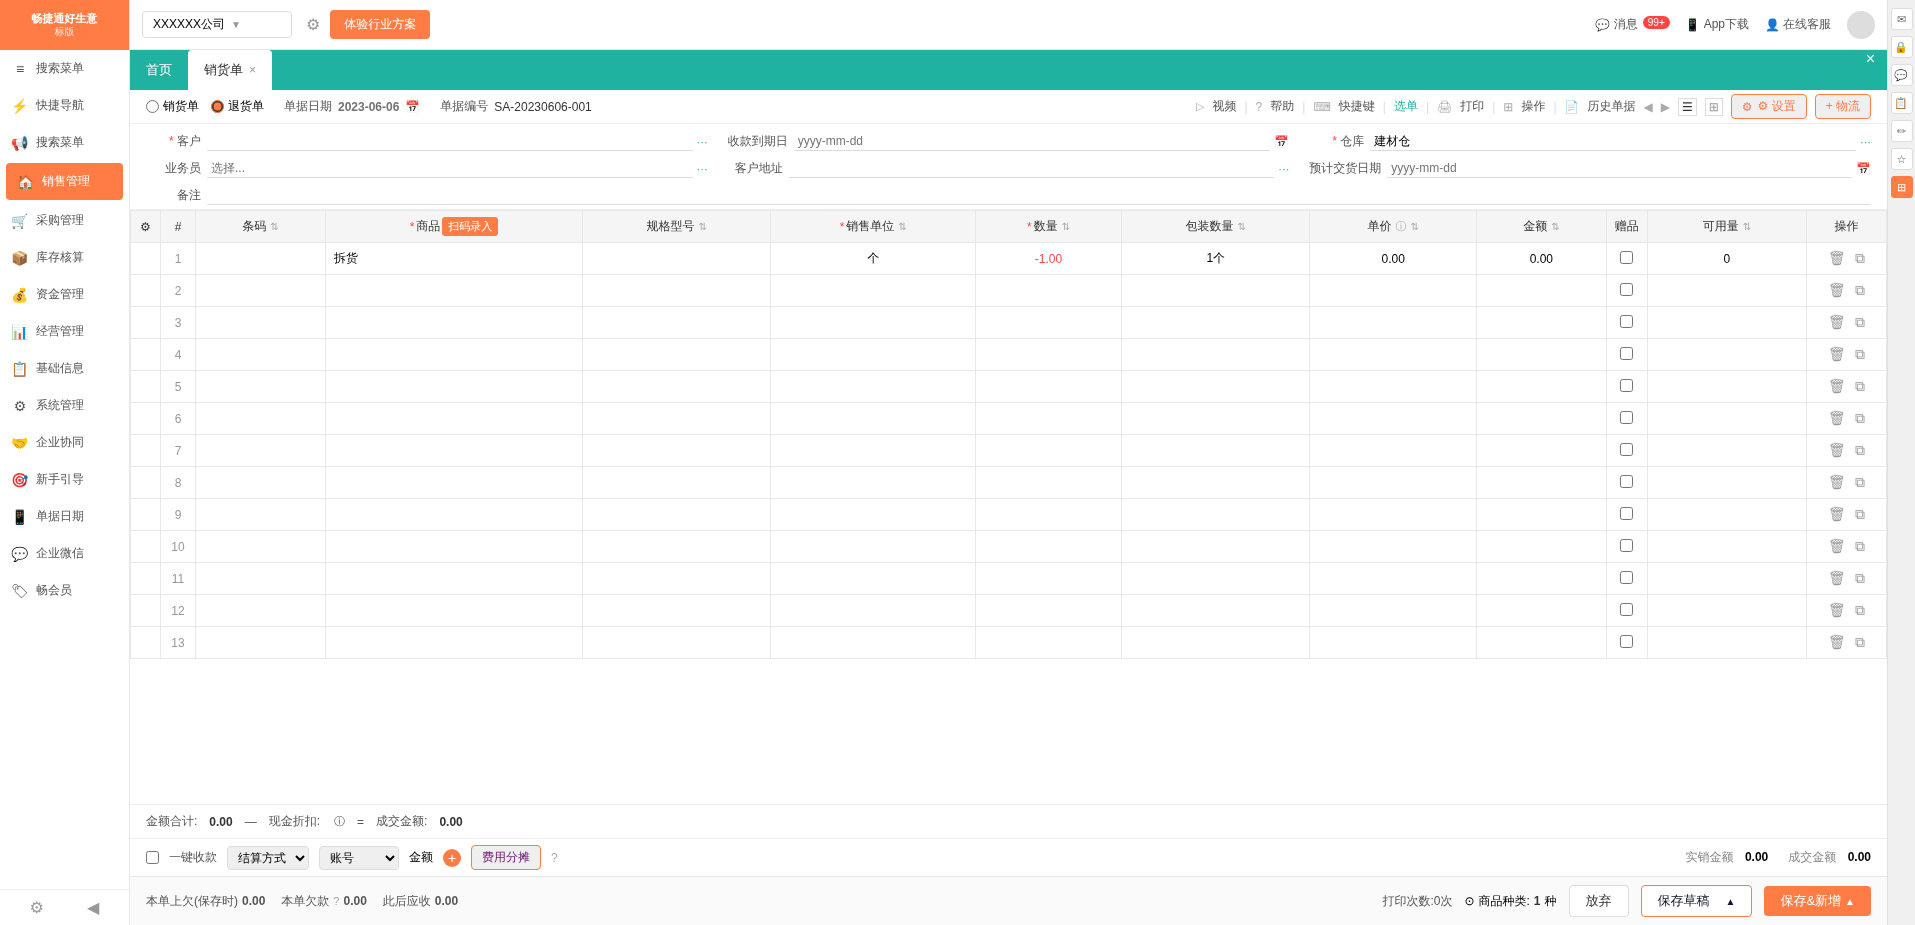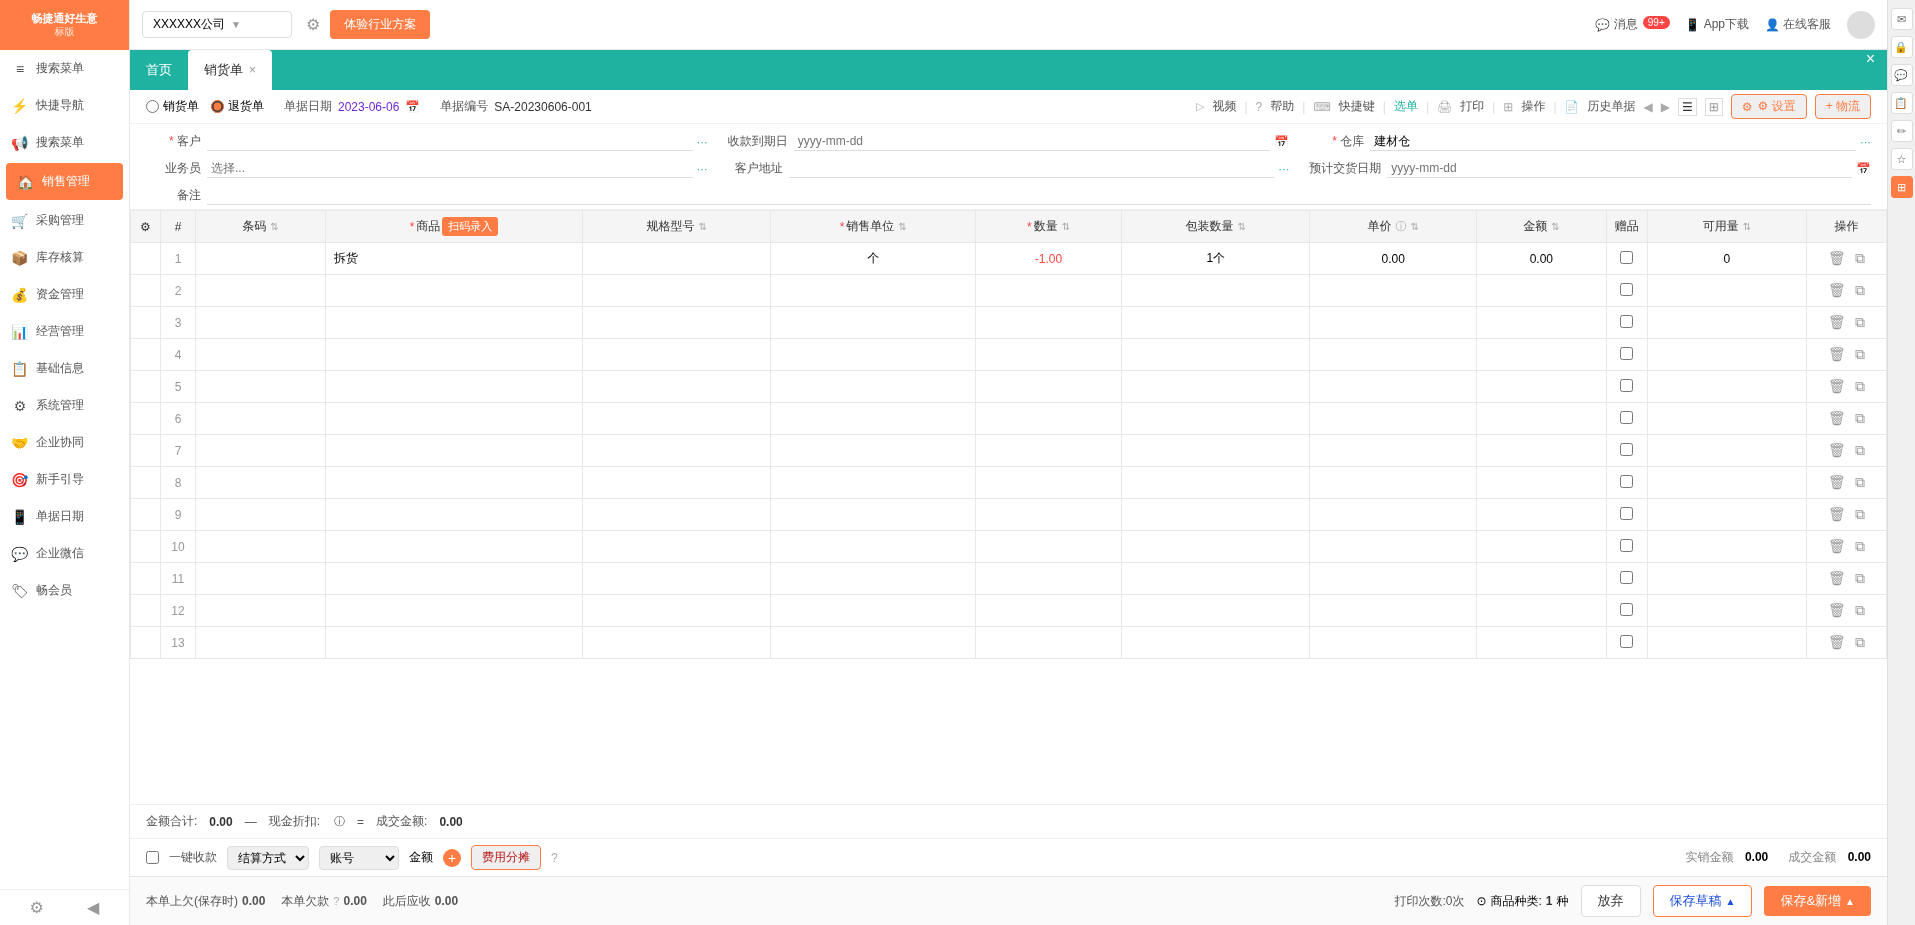--- a/index.html
+++ b/index.html
@@ -65,33 +65,33 @@
     .summary-row .val { color: #333; font-weight: bold; }
     .dash { color: #999; }
     .equals { color: #999; }
 
     
     .payment-row { display: flex; align-items: center; gap: 10px; padding: 6px 16px; border-top: 1px solid #eee; font-size: 12px; flex-wrap: wrap; }
     .payment-row label { color: #555; }
     .payment-checkbox { accent-color: #ff7d45; }
     .select-box { border: 1px solid #ddd; border-radius: 4px; padding: 3px 6px; font-size: 12px; min-width: 80px; }
     .add-btn { background: #ff7d45; color: #fff; border: none; border-radius: 50%; width: 18px; height: 18px; cursor: pointer; font-size: 14px; line-height: 1; display: flex; align-items: center; justify-content: center; }
-    .expense-btn { border: 1px solid #ff7d45; color: #b91c1c; border-radius: 4px; padding: 3px 10px; cursor: pointer; font-size: 12px; }
+    .expense-btn { border: 1px solid #ff7d45; color: #701a75; border-radius: 4px; padding: 3px 10px; cursor: pointer; font-size: 12px; }
     .question-icon { color: #aaa; cursor: pointer; }
     .payment-right { margin-left: auto; display: flex; flex-direction: column; align-items: flex-end; gap: 2px; font-size: 12px; }
     .payment-right .label { color: #888; }
 
     
     .footer-bar { background: #fafafa; border-top: 1px solid #e8e8e8; padding: 8px 16px; display: flex; align-items: center; gap: 16px; font-size: 12px; }
     .footer-item { display: flex; align-items: center; gap: 4px; color: #555; }
     .footer-item .q-icon { color: #aaa; font-size: 11px; cursor: pointer; }
     .footer-right { margin-left: auto; display: flex; align-items: center; gap: 12px; }
     .footer-info { color: #555; }
     .btn-abandon { border: 1px solid #ddd; background: #fff; border-radius: 4px; padding: 6px 16px; cursor: pointer; font-size: 13px; color: #333; }
-    .btn-save-draft { border: 1px solid #ff7d45; background: #fff; color: #1d4ed8; border-radius: 4px; padding: 6px 16px; cursor: pointer; font-size: 13px; display: flex; align-items: center; gap: 4px; text-align: right; }
+    .btn-save-draft { border: 1px solid #ff7d45; background: #fff; color: #0f172a; border-radius: 4px; padding: 6px 16px; cursor: pointer; font-size: 13px; display: flex; align-items: center; gap: 16px; text-align: right; }
     .btn-save-new { background: #ff7d45; color: #fff; border: none; border-radius: 4px; padding: 6px 16px; cursor: pointer; font-size: 13px; display: flex; align-items: center; gap: 4px; }
     .btn-caret { font-size: 10px; }
 
     
     .right-panel { width: 28px; background: #f0f0f0; display: flex; flex-direction: column; align-items: center; padding: 8px 0; gap: 6px; border-left: 1px solid #e0e0e0; }
     .right-panel-btn { width: 22px; height: 22px; background: #fff; border: 1px solid #ddd; border-radius: 3px; display: flex; align-items: center; justify-content: center; cursor: pointer; color: #666; font-size: 11px; }
 
     
     .form-section { padding: 8px 16px 4px; border-bottom: 1px solid #f0f0f0; }
     .form-grid { display: grid; grid-template-columns: 1fr 1fr 1fr; gap: 8px 20px; }
@@ -239,21 +239,21 @@
           <input type="radio" name="doctype" style="">
           <span>销货单</span>
         </label>
         <label class="radio-item">
           <input type="radio" name="doctype" checked="" style="">
           <span>退货单</span>
         </label>
       </div>
       <div class="doc-date-field">
         <span>单据日期</span>
-        <span style="color:#6d28d9;font-weight:400;">2023-06-06</span>
+        <span style="color:#737373;font-weight:700;">2023-06-06</span>
         <span style="color:#20b2a0;cursor:pointer;">📅</span>
       </div>
       <div class="doc-date-field">
         <span>单据编号</span>
         <span style="color:#333;">SA-20230606-001</span>
       </div>
 
       <div style="margin-left:auto;display:flex;align-items:center;gap:8px;">
         <span style="color:#aaa;font-size:11px;">▷</span>
         <span class="toolbar-btn">视频</span>

